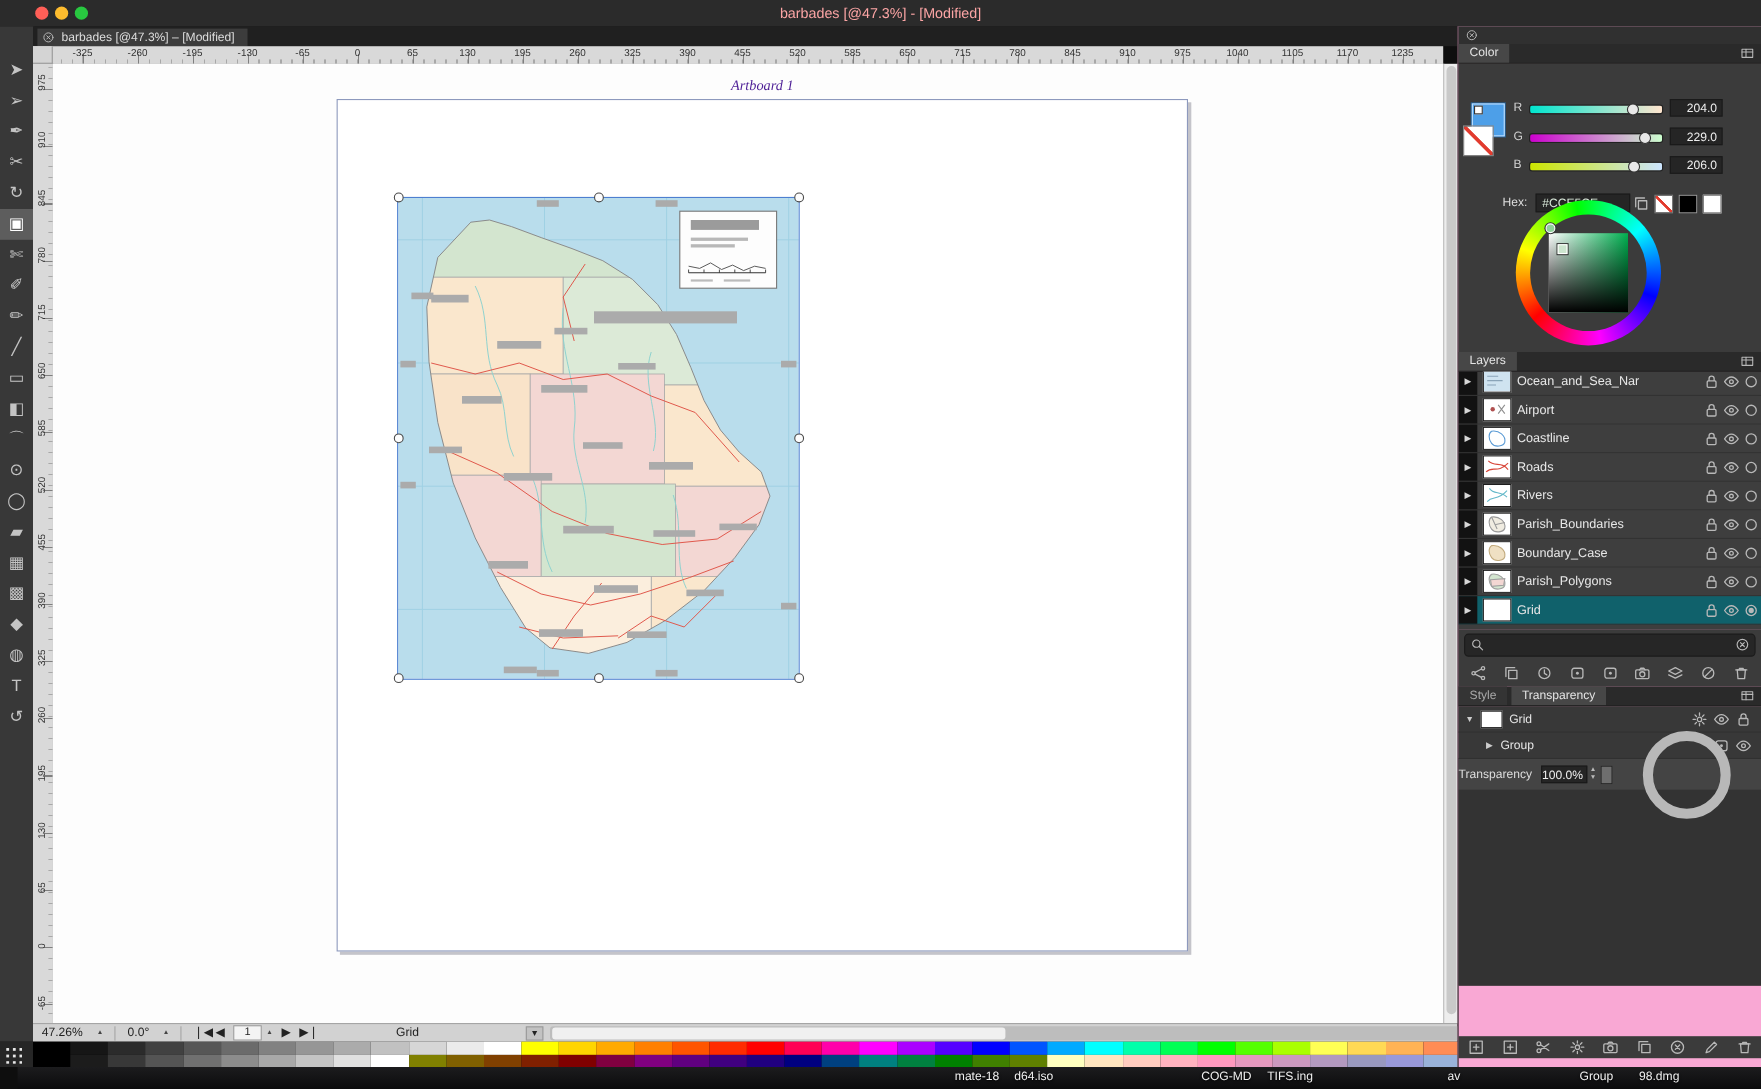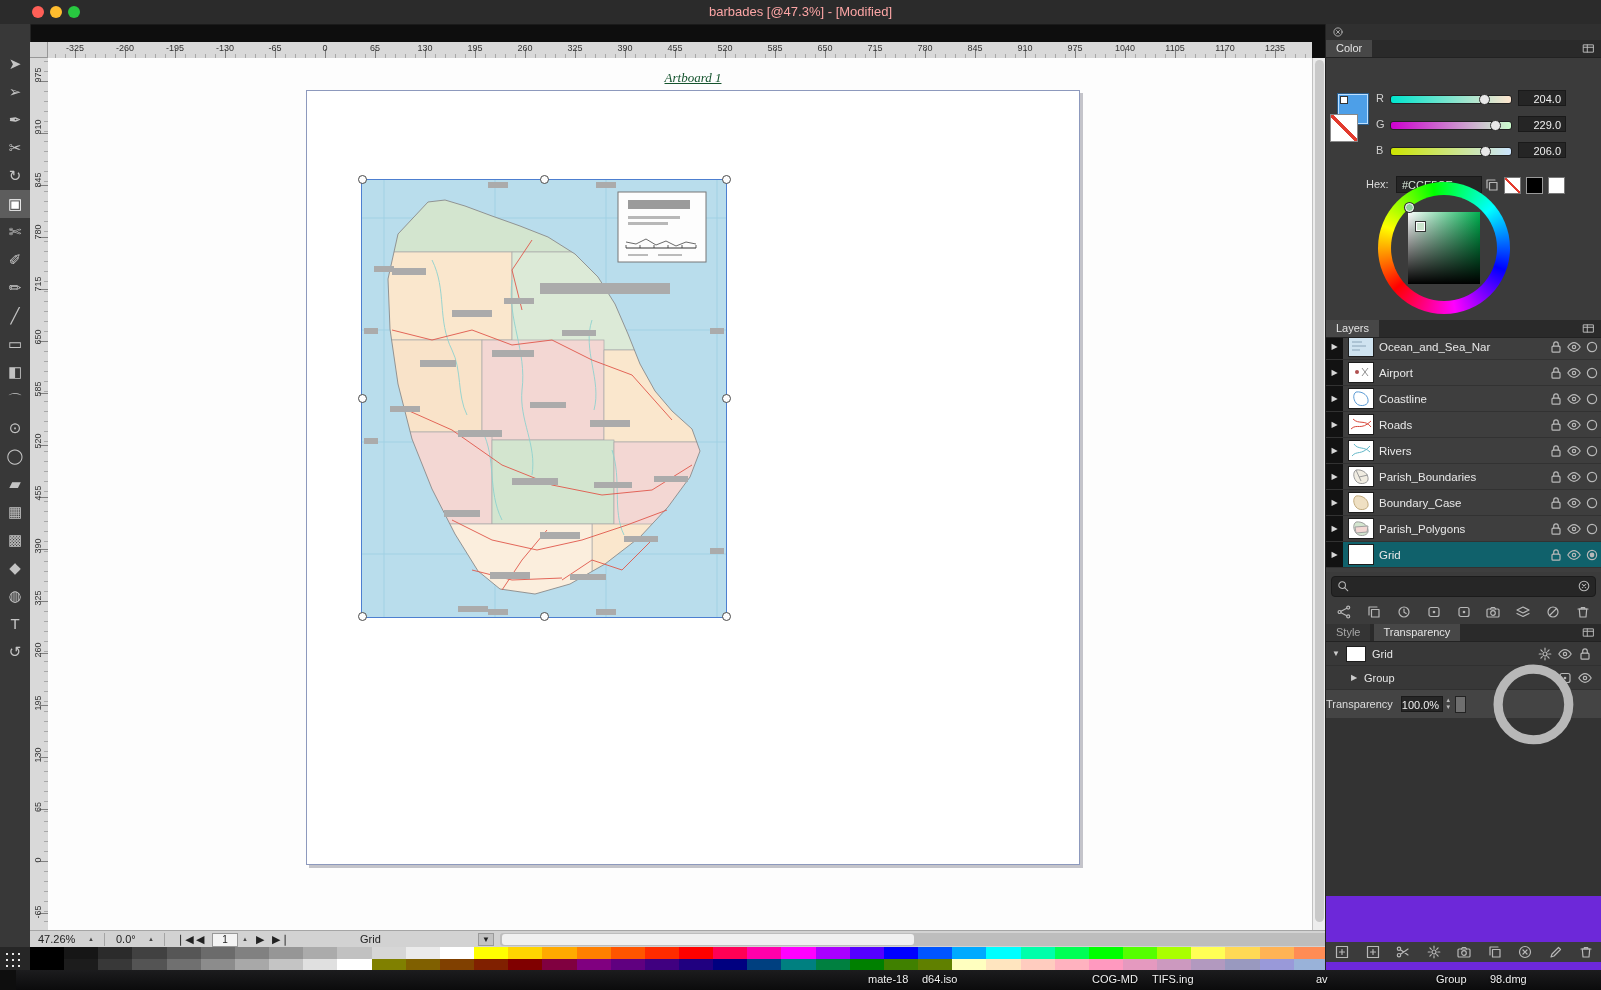--- a/index.html
+++ b/index.html
@@ -33,22 +33,22 @@
     background-image:repeating-linear-gradient(180deg,#7f7f7f 0 1px,transparent 1px 52px),
                      repeating-linear-gradient(180deg,#a8a8a8 0 1px,transparent 1px 10px);
     background-size:9px 872px,4px 872px;background-position:100% 23px,100% 3px;background-repeat:no-repeat;}
   .vnum{position:absolute;left:-7px;width:30px;text-align:center;font-size:9px;color:#333;transform:rotate(-90deg);}
   #ruler-corner{position:absolute;left:30px;top:42px;width:18px;height:16px;background:#d4d4d4;border-right:1px solid #979797;border-bottom:1px solid #979797;box-sizing:border-box;}
 
   
   #canvas{position:absolute;left:48px;top:58px;width:1264px;height:872px;background:#fdfdfd;overflow:hidden;}
   #artboard{position:absolute;left:258px;top:32px;width:772px;height:773px;background:#ffffff;
             border:1px solid #8d99bd;box-shadow:3px 3px 0 rgba(110,110,125,.4);}
-  #artboard-label{position:absolute;left:545px;top:12px;width:200px;text-align:center;color:#14532d;
-                  font-style:italic;font-size:13px;font-family:"Liberation Serif",serif;text-decoration:underline;}
+  #artboard-label{position:absolute;left:545px;top:12px;width:200px;text-align:center;color:#4c1d95;
+                  font-style:italic;font-size:13px;font-family:"Liberation Serif",serif;}
   #map{position:absolute;left:314px;top:122px;width:364px;height:437px;}
   #selrect{position:absolute;left:313px;top:121px;width:364px;height:437px;border:1px solid #4d7fd0;pointer-events:none;}
   .handle{position:absolute;width:7px;height:7px;border-radius:50%;background:#fdfdfd;border:1px solid #4a4a4a;}
   #vscroll{position:absolute;left:1312px;top:58px;width:13px;height:872px;background:#ededed;border-left:1px solid #c2c2c2;}
   #vscroll .thumb{margin:2px;height:862px;background:#c9c9c9;border-radius:6px;}
 
   
   #statusbar{position:absolute;left:30px;top:930px;width:1295px;height:17px;background:#d2d2d2;border-top:1px solid #a5a5a5;
              font-size:11px;color:#222;}
   #statusbar .sb{position:absolute;top:1px;line-height:15px;}
@@ -65,21 +65,21 @@
     background-image:radial-gradient(#e8e8e8 1.2px,transparent 1.4px);background-size:6px 6px;}
   #palette{position:absolute;left:30px;top:947px;width:1571px;height:23px;background:#111;}
   .prow{display:flex;height:11.5px;}
   .sw{flex:1;}
 
   
   #desktop{position:absolute;left:16px;top:970px;width:1601px;height:20px;background:linear-gradient(#1c1c1e,#0b0b0c);}
   .dfile{position:absolute;top:3px;color:#f0f0f0;font-size:11px;text-shadow:0 1px 2px #000;}
 
   
-  #panel{position:absolute;left:1325px;top:24px;width:276px;height:946px;background:#6d28d9;color:#ddd;font-size:11px;border-left:1px solid #222;box-sizing:border-box;}
+  #panel{position:absolute;left:1325px;top:24px;width:276px;height:946px;background:#f9a8d4;color:#ddd;font-size:11px;border-left:1px solid #222;box-sizing:border-box;}
   .phead{height:16px;background:#303030;position:relative;}
   .phead .closer{position:absolute;left:6px;top:2px;width:12px;height:12px;}
   .ptabs{height:17px;background:#2a2a2a;position:relative;border-bottom:1px solid #222;}
   .ptab{display:inline-block;height:17px;line-height:17px;padding:0 10px;background:#474747;color:#e4e4e4;font-size:11px;}
   .ptab.inactive{background:#343434;color:#a8a8a8;}
   .ptabs .gridicon{position:absolute;right:6px;top:2px;width:13px;height:13px;}
 
   
   #color-body{position:relative;height:262px;background:#3b3b3b;}
   #well-front{position:absolute;left:12px;top:36px;width:28px;height:28px;background:#4d9fe8;border:1px solid #bfe0ff;box-shadow:0 0 0 1px #2a5d8c;}
@@ -179,20 +179,31 @@
         <div class="tool">▰</div>
         <div class="tool">▦</div>
         <div class="tool">▩</div>
         <div class="tool">◆</div>
         <div class="tool">◍</div>
         <div class="tool">T</div>
         <div class="tool">↺</div>
       </div>
   </div>
 
+  <div id="tabbar">
+    <div id="doc-tab">
+      <span class="tabclose">
+          <svg class="ic" viewBox="0 0 16 16">
+            <circle cx="8" cy="8" r="5.5"></circle>
+            <path d="M6 6l4 4M10 6l-4 4"></path>
+          </svg>
+        </span>
+      <span>barbades [@47.3%] – [Modified]</span>
+    </div>
+  </div>
 
   <div id="hruler">
       <span class="hnum" style="left: 45px;">-325</span>
       <span class="hnum" style="left: 95px;">-260</span>
       <span class="hnum" style="left: 145px;">-195</span>
       <span class="hnum" style="left: 195px;">-130</span>
       <span class="hnum" style="left: 245px;">-65</span>
       <span class="hnum" style="left: 295px;">0</span>
       <span class="hnum" style="left: 345px;">65</span>
       <span class="hnum" style="left: 395px;">130</span>

